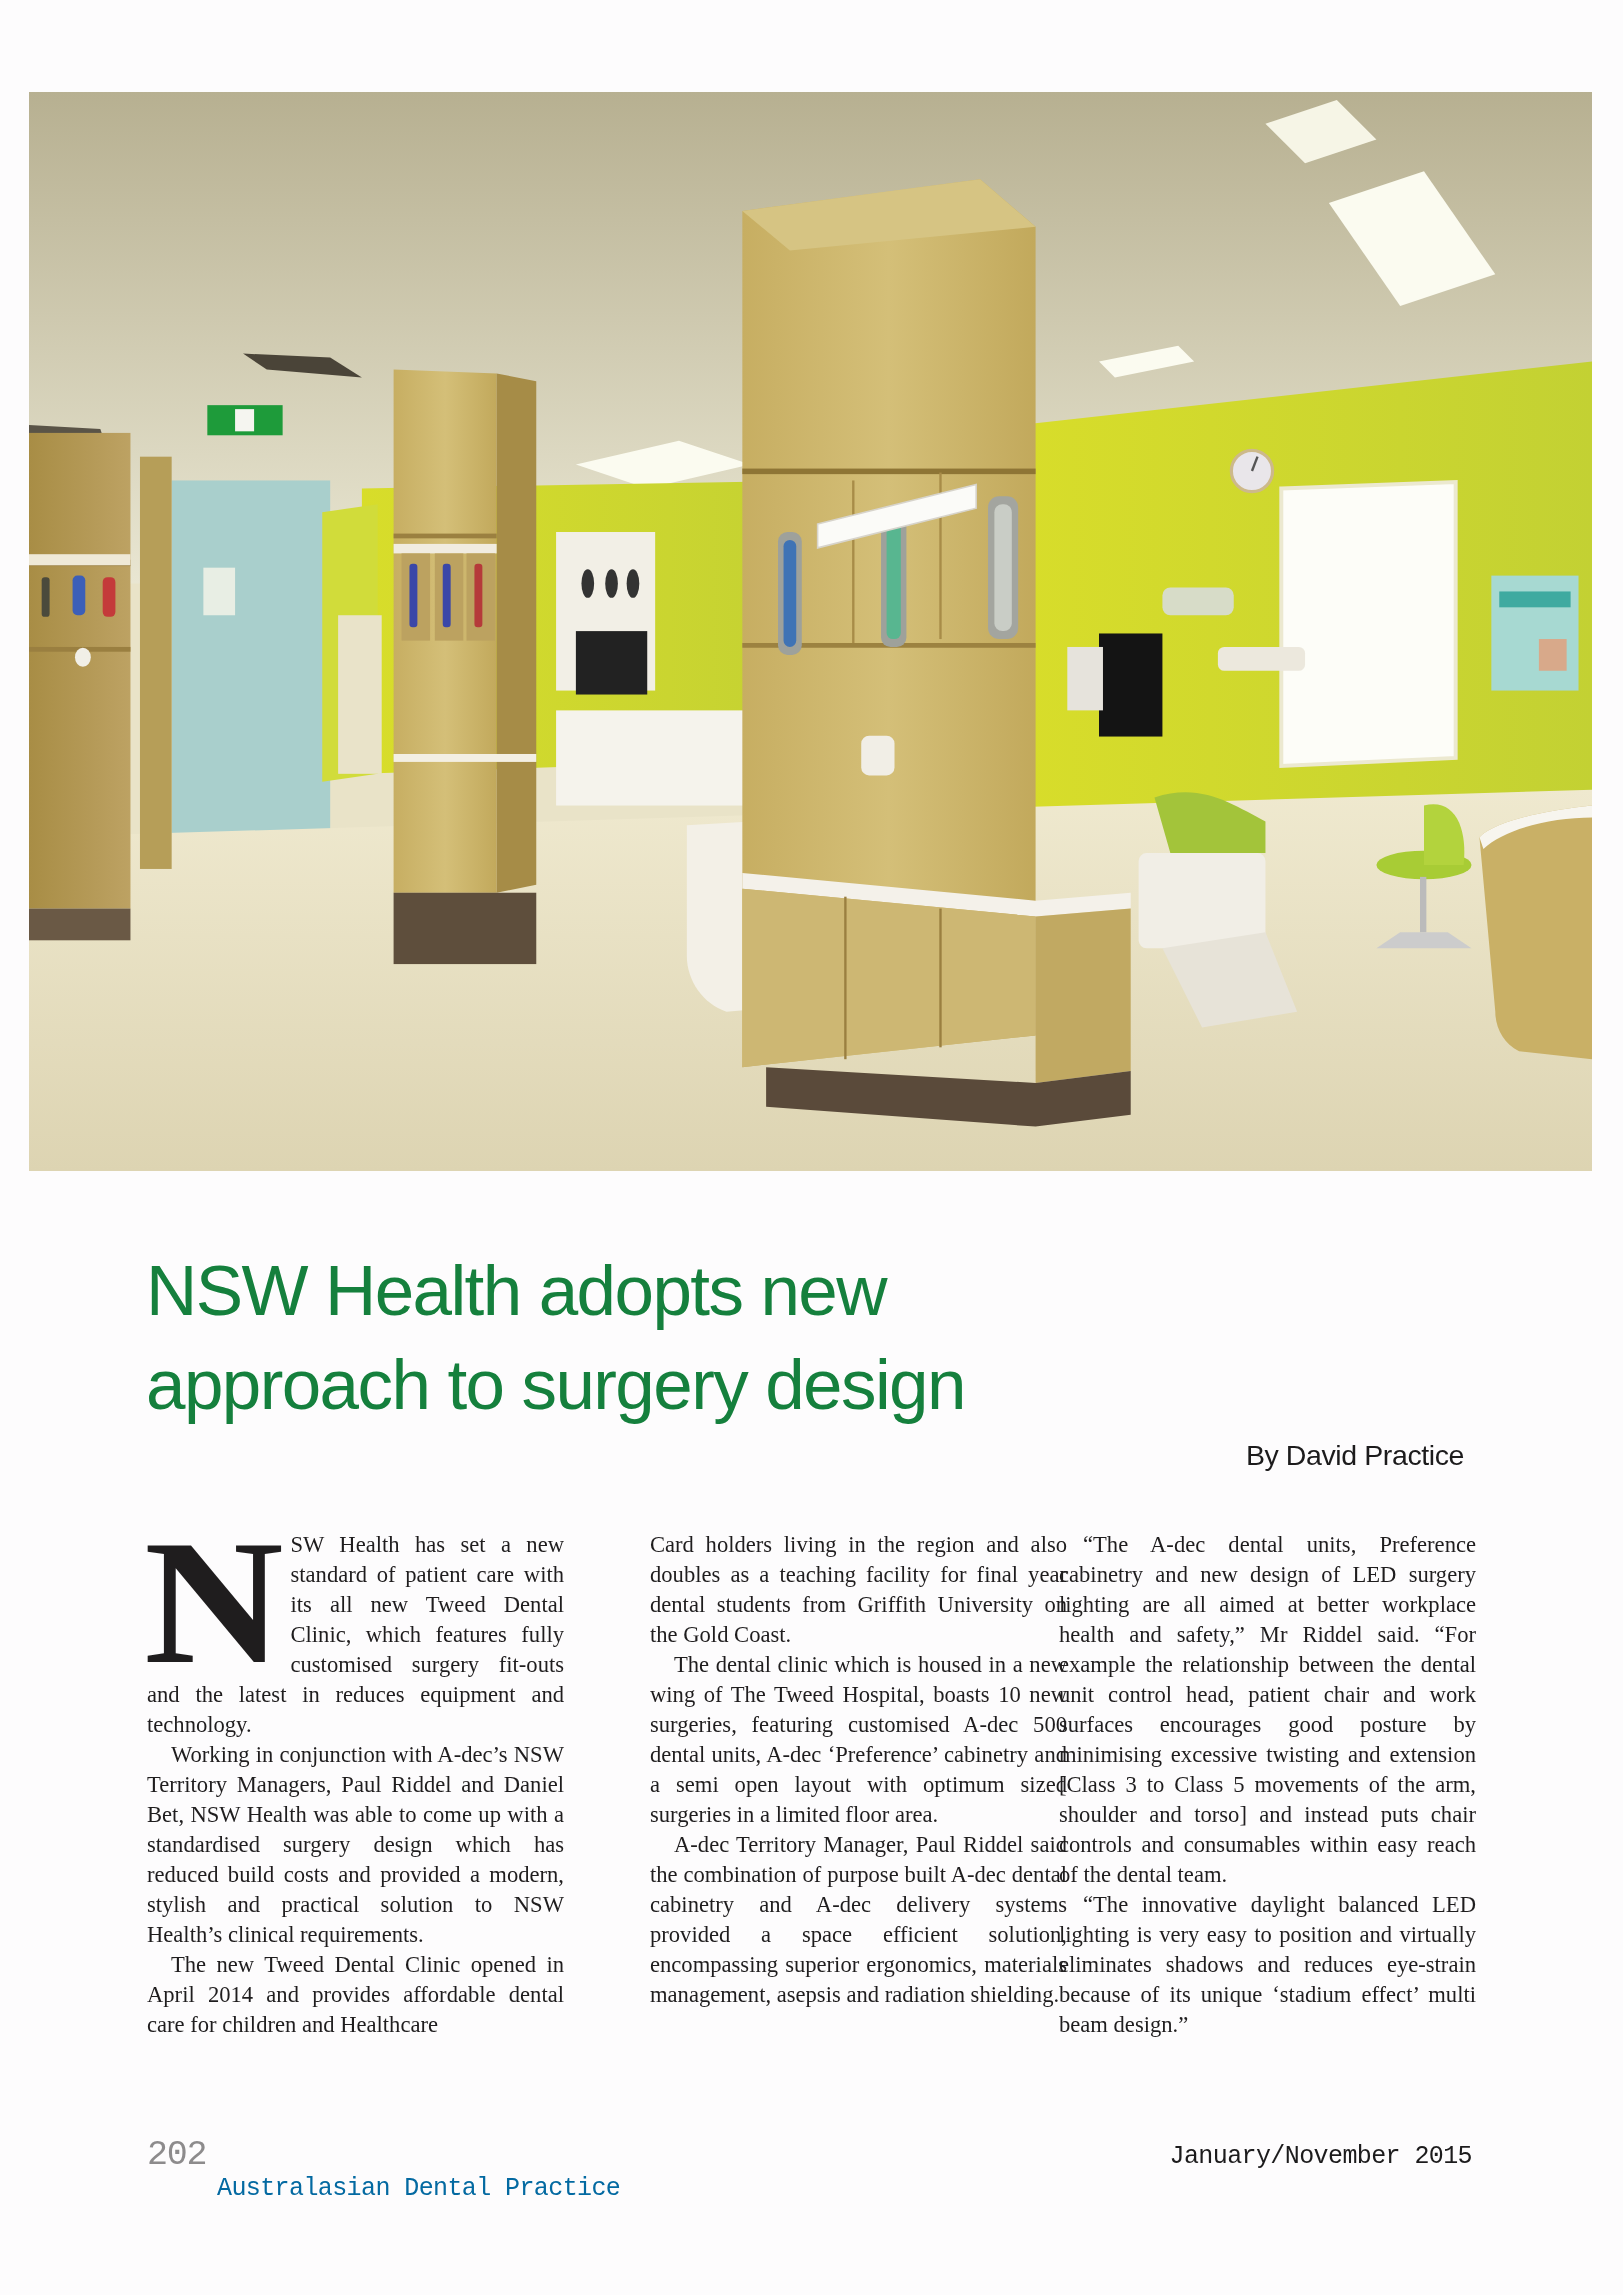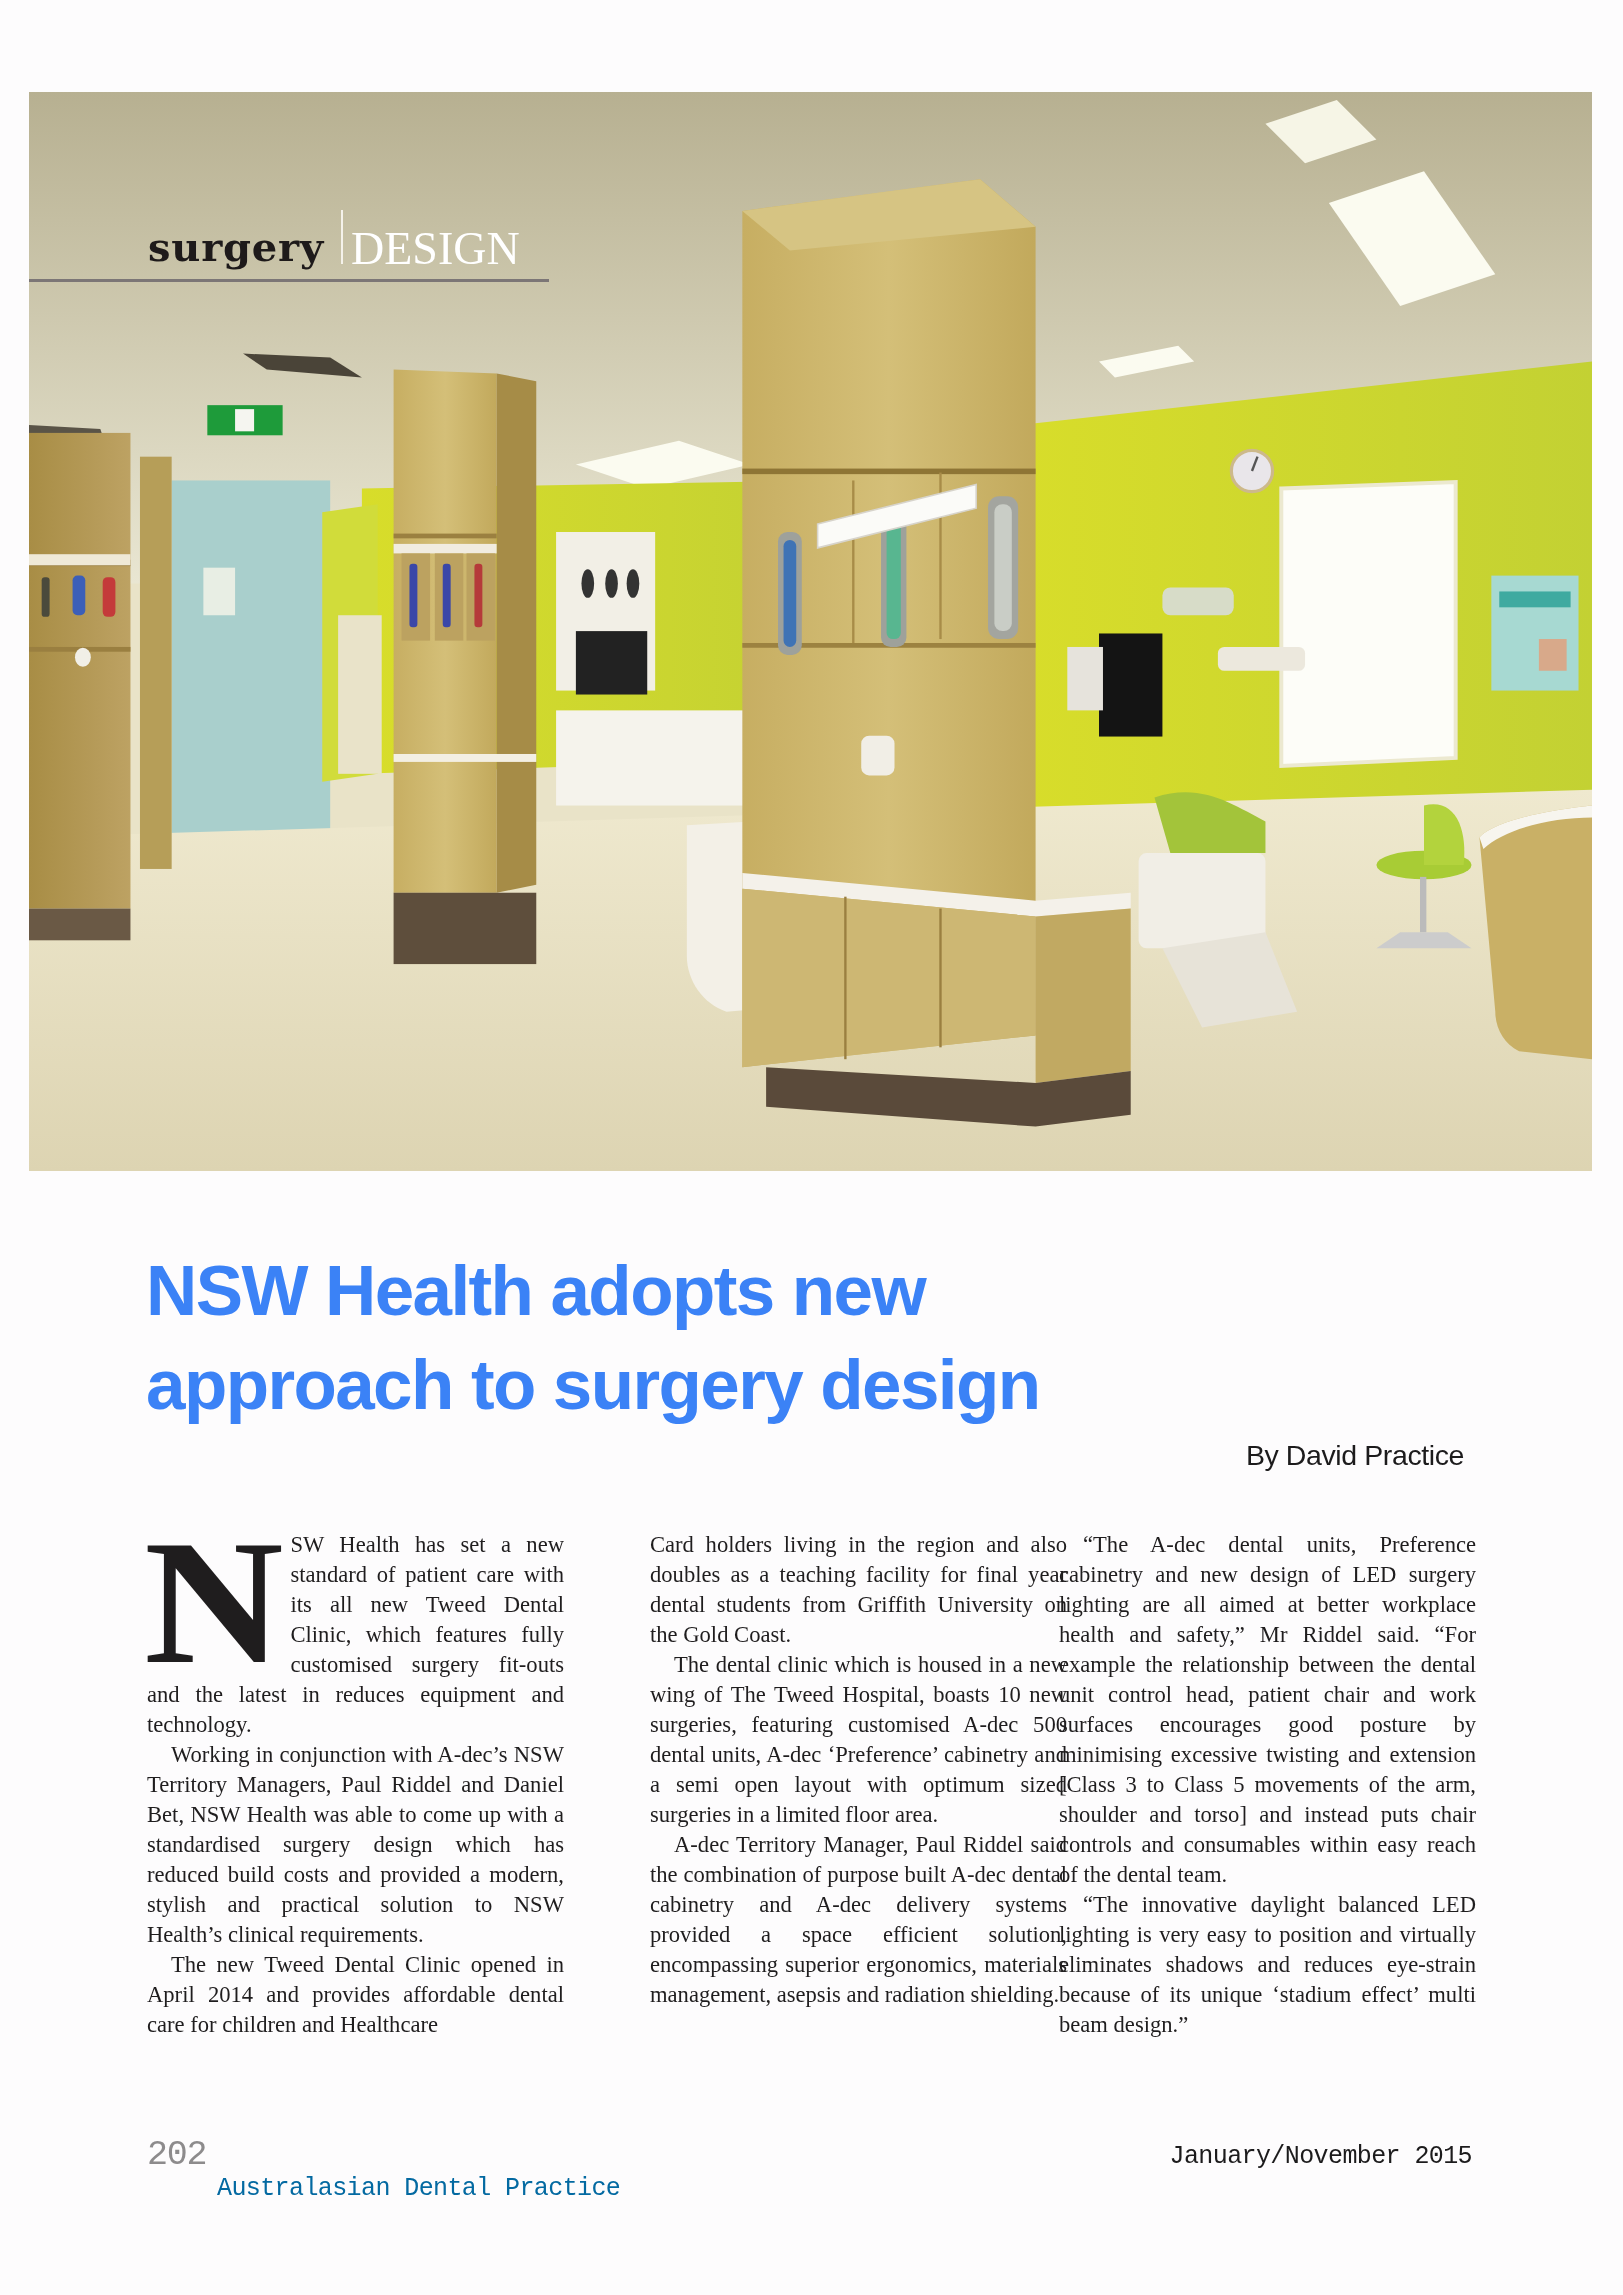--- a/index.html
+++ b/index.html
@@ -29,22 +29,22 @@
       font-family: "Liberation Serif", serif; font-weight: normal; font-size: 46px;
       color: #ffffff; letter-spacing: 0px;
     }
     .section-tag .tag-rule {
       position: absolute; left: 0; top: 124px; width: 520px; height: 3.2px; background: #7c7676;
     }
 
     
     .headline {
       position: absolute; left: 146px; top: 1244px; width: 1189px;
-      font-family: "Liberation Sans", sans-serif; font-weight: bold;
-      font-size: 71px; line-height: 94px; color: #3b82f6; letter-spacing: -1.6px;
+      font-family: "Liberation Sans", sans-serif; font-weight: normal;
+      font-size: 71px; line-height: 94px; color: #15803d; letter-spacing: -1.6px;
     }
     .byline {
       position: absolute; right: 159px; top: 1439px;
       font-family: "Liberation Sans", sans-serif; font-size: 28.5px; color: #1c1b1c;
       letter-spacing: -0.4px;
     }
 
     
     .columns {
       position: absolute; top: 1530px; left: 147px; width: 1332px; height: 555px;
@@ -219,26 +219,20 @@
     <line x1="1030" y1="1015" x2="1030" y2="1220" stroke="#9a7f40" stroke-width="3"></line>
     <line x1="1150" y1="1030" x2="1150" y2="1205" stroke="#9a7f40" stroke-width="3"></line>
     <polygon points="1270,1040 1390,1030 1390,1235 1270,1250" fill="#c1a962"></polygon>
 
     <polygon points="930,1230 1270,1250 1390,1235 1390,1290 1270,1305 930,1280" fill="#5a4a3a"></polygon>
 
     <rect x="225" y="395" width="95" height="38" fill="#1e9b3a"></rect>
     <rect x="260" y="400" width="24" height="28" fill="#f5f5f0"></rect>
   </svg>
 
-  <div class="section-tag">
-    <span class="tag-surgery">surgery</span>
-    <span class="tag-divider"></span>
-    <span class="tag-design">DESIGN</span>
-    <span class="tag-rule"></span>
-  </div>
 </div>
 
 <h1 class="headline">
   <span>NSW Health adopts new</span><br>
   <span>approach to surgery design</span>
 </h1>
 <div class="byline">By David Practice</div>
 
 <div class="columns">
   <div class="col col-1">

